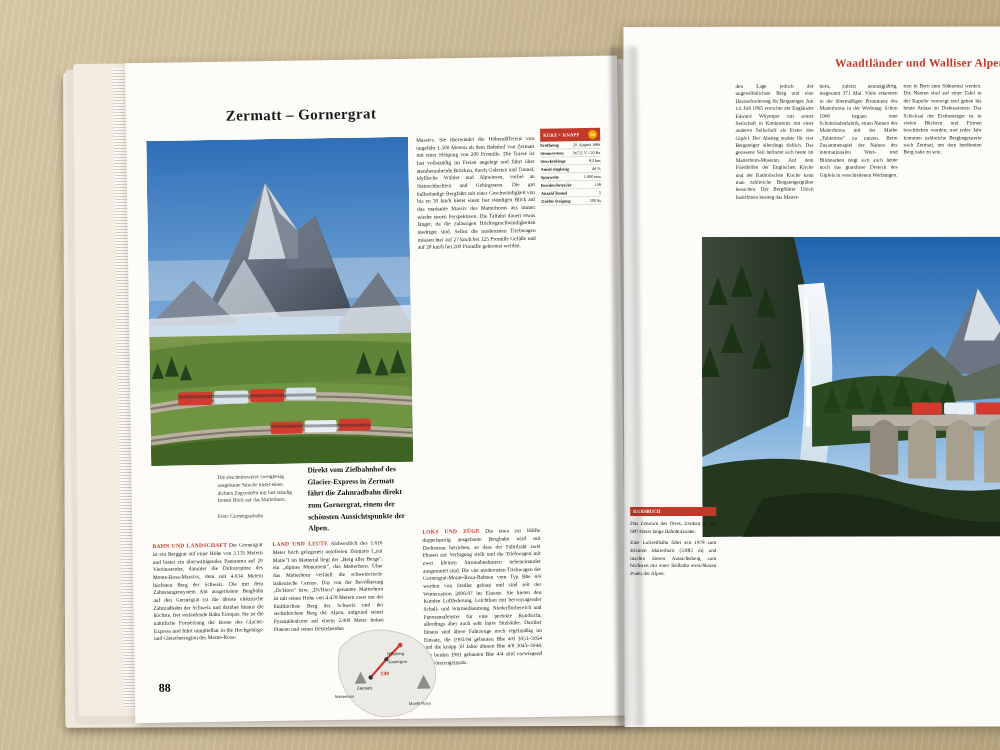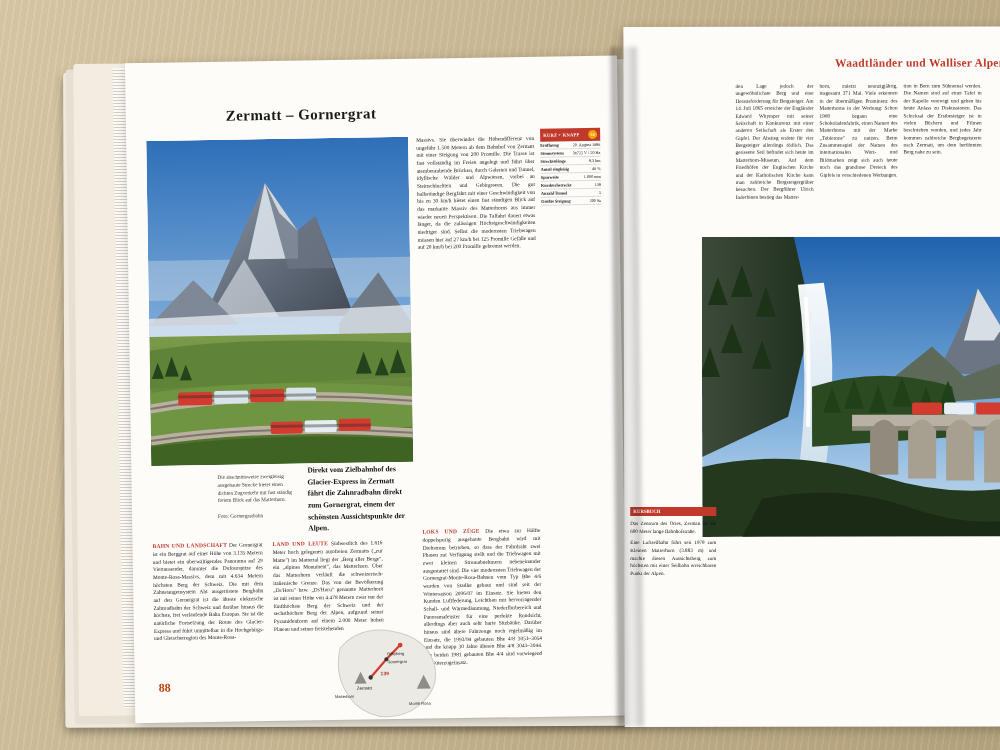--- a/index.html
+++ b/index.html
@@ -56,21 +56,21 @@
   .lead{position:absolute;left:176px;top:404px;width:104px;font-size:7.4px;line-height:1.58;color:#111;font-weight:bold;}
 
   .col{position:absolute;font-size:5.4px;line-height:1.42;color:#1b1b1b;text-align:justify;}
   .col1{left:20px;top:480px;width:110px;}
   .col2{left:140px;top:480px;width:110px;}
   .colmid{left:290px;top:78px;width:118px;}
   .colmid2{left:290px;top:470px;width:118px;}
 
   .sec-head{color:#c0392b;font-weight:bold;font-size:5.6px;letter-spacing:.2px;}
 
-  .page-num{position:absolute;left:24px;top:618px;font-size:12px;font-weight:bold;color:#c2410c;}
+  .page-num{position:absolute;left:24px;top:618px;font-size:12px;font-weight:bold;color:#000000;}
 
   
   .facts{position:absolute;left:414px;top:72px;width:60px;}
   .facts-head{background:#c0392b;color:#fff;font-size:4.6px;font-weight:bold;
         padding:2px 3px;letter-spacing:.2px;display:flex;align-items:center;justify-content:space-between;}
   .facts-badge{background:#f4a300;color:#fff;border-radius:50%;width:9px;height:9px;
         display:flex;align-items:center;justify-content:center;font-size:4px;}
   .facts-row{display:flex;justify-content:space-between;font-size:4.2px;border-bottom:.5px solid #ddd;
         padding:1px 0;color:#111;line-height:1.2;}
   .facts-row b{font-weight:bold;}

